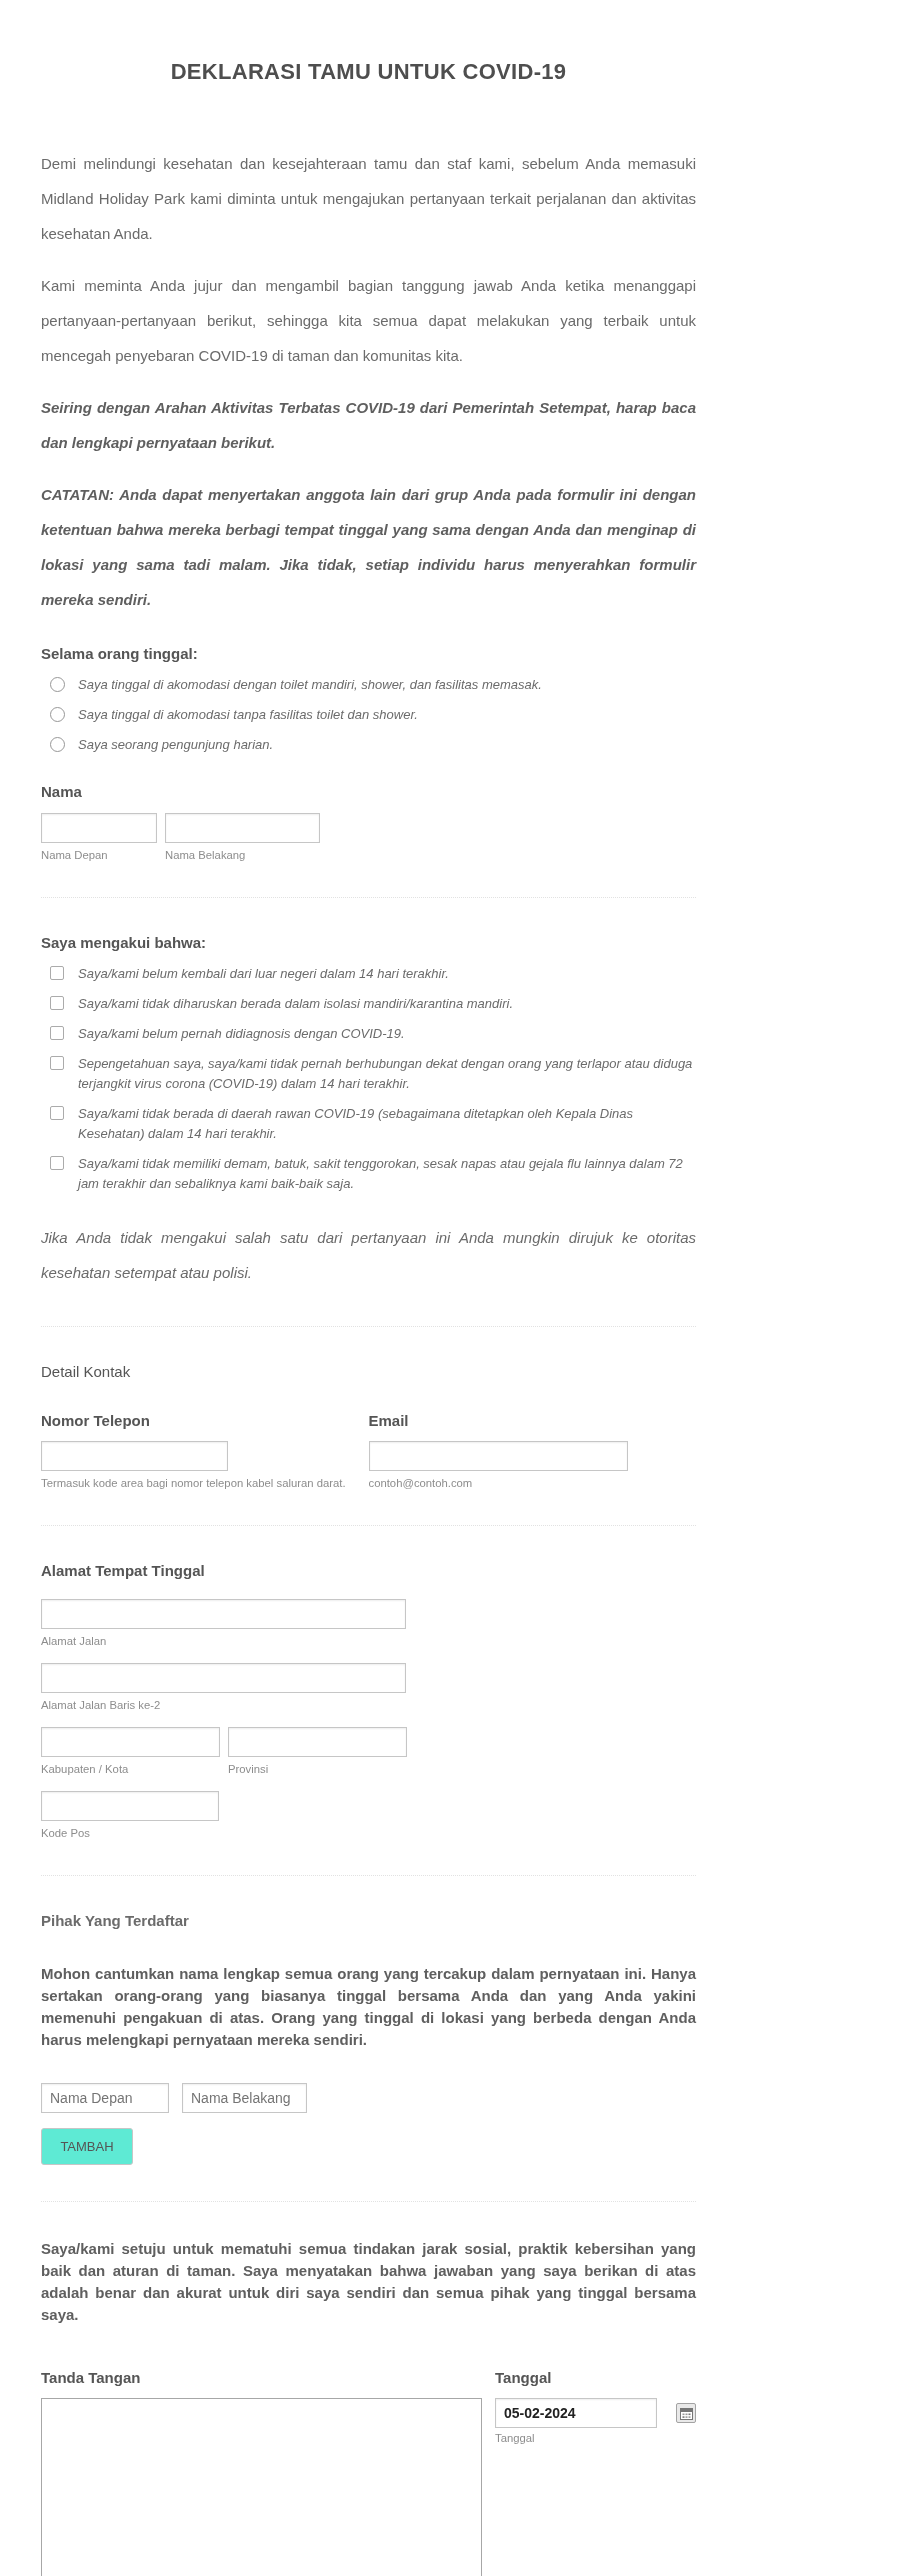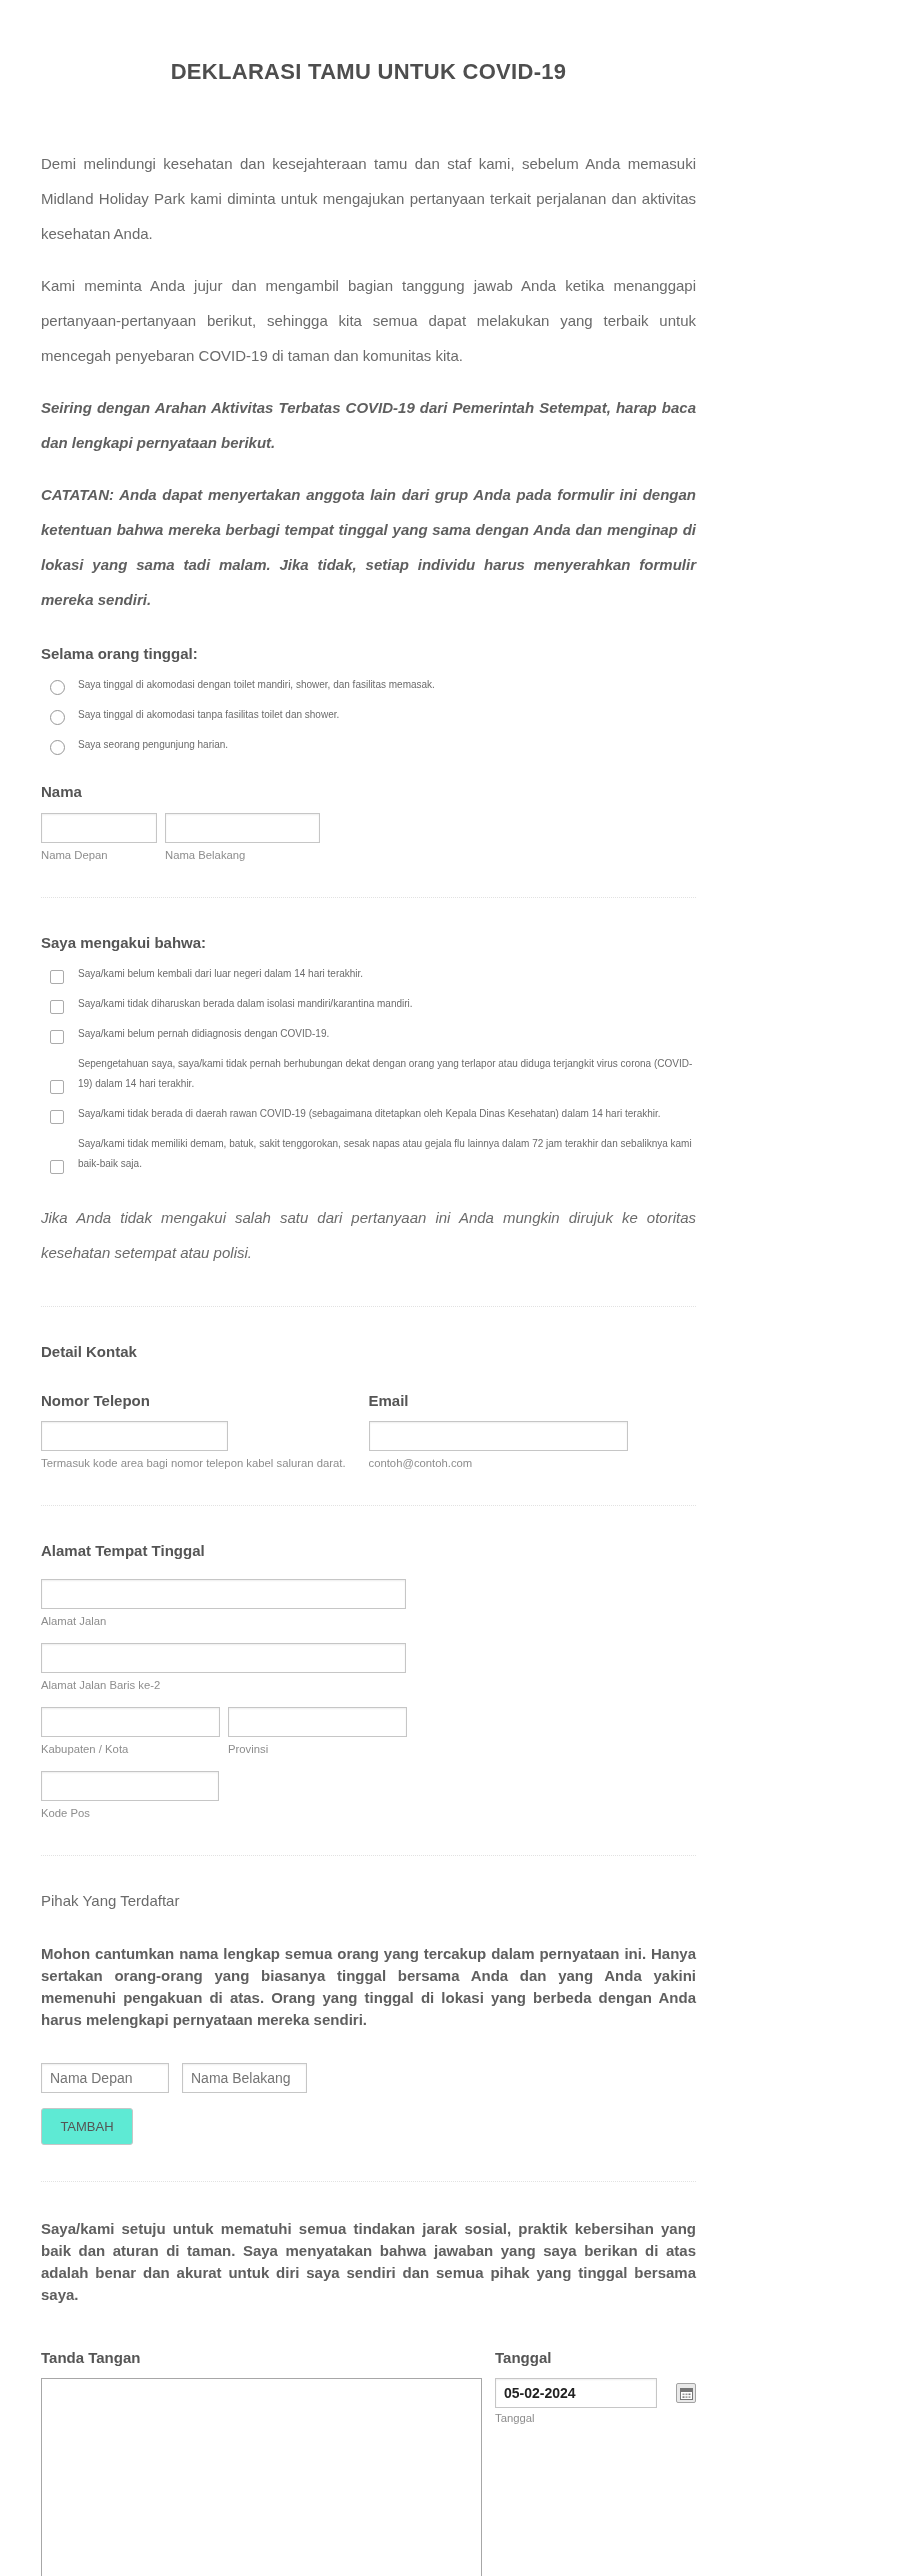--- a/index.html
+++ b/index.html
@@ -40,27 +40,28 @@
   }
   .q-label {
     font-size: 15px;
     font-weight: bold;
     color: #555;
     margin: 28px 0 13px 0;
   }
   .option-list { padding: 0; margin: 0 0 6px 0; }
   .option {
     display: flex;
-    align-items: flex-end;
+    align-items: flex-start;
     padding-left: 9px;
     margin: 0 0 10px 0;
-    font-size: 10px;
+    font-size: 13px;
     line-height: 20px;
     color: #6b6b6b;
     cursor: pointer;
+    font-style: italic;
   }
   .radio-ctl {
     flex: 0 0 auto;
     width: 15px; height: 15px;
     border: 1px solid #979797;
     border-radius: 50%;
     background: #fff;
     margin: 2px 13px 0 0;
   }
   .checkbox-ctl {
@@ -91,22 +92,22 @@
   .divider {
     border: none;
     border-top: 1px dotted #e2e2e2;
     margin: 36px 0;
   }
   .section-heading {
     font-size: 15px;
     color: #5e5e5e;
     margin: 20px 0 0 0;
   }
-  .section-heading.bold { font-weight: bold; color: #555; }
-  .section-heading.plain { font-weight: normal; color: #6b6b6b; }
+  .section-heading.bold { font-weight: normal; color: #555; }
+  .section-heading.plain { font-weight: bold; color: #6b6b6b; }
   .two-col { display: flex; margin-top: 32px; }
   .col { width: 50%; }
   .field-label {
     font-size: 15px;
     font-weight: bold;
     color: #555;
     margin: 0 0 12px 0;
   }
   .bold-para {
     font-size: 15px;

